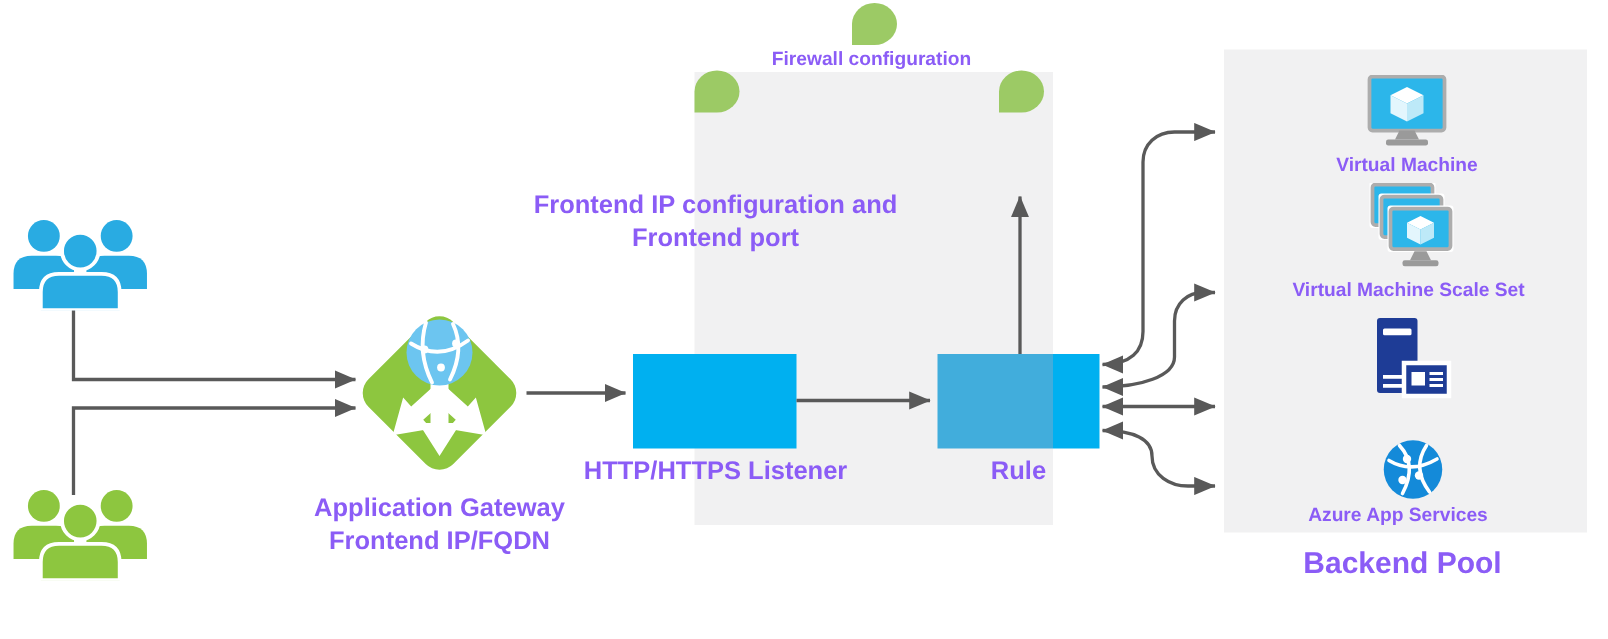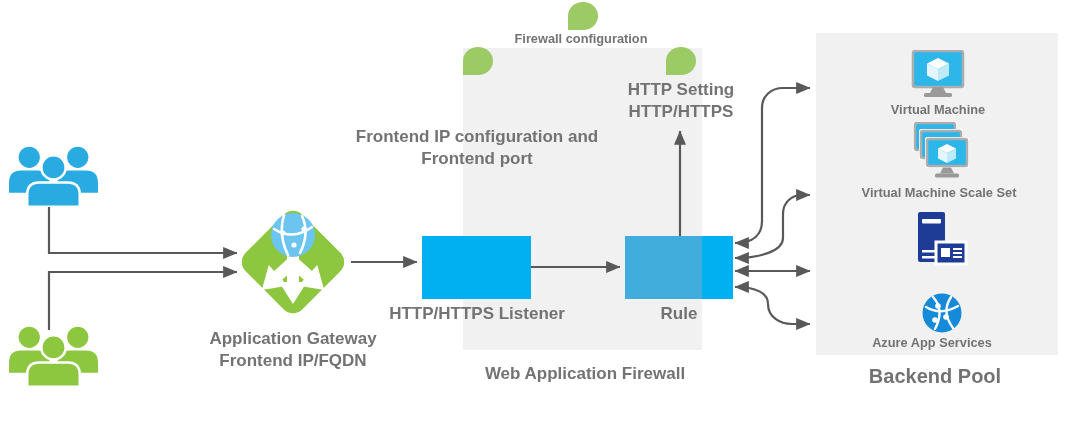--- a/index.html
+++ b/index.html
@@ -1,21 +1,21 @@
 <!DOCTYPE html>
 <html><head>
 <meta charset="utf-8">
 <style>
   html,body{margin:0;padding:0;background:#fff;}
   .canvas{
     position:relative;width:1072px;height:426px;background:#ffffff;overflow:hidden;
     font-family:"Liberation Sans","DejaVu Sans",sans-serif;color:#1a1a1a;
   }
   .panel{position:absolute;background:#f1f1f2;}
-  .lbl{position:absolute;font-weight:bold;color:#737373;text-align:center;}
+  .lbl{position:absolute;font-weight:bold;color:#8b5cf6;text-align:center;}
   .s17{font-size:17px;line-height:22px;}
   .s13{font-size:12.8px;line-height:15px;}
   .s20{font-size:20px;line-height:24px;}
   .box{position:absolute;background:#00b0f0;}
   .rule-box{background:linear-gradient(90deg,#41addc 0,#41addc 71%,#00b0f0 71%,#00b0f0 100%);}
   .teardrop{position:absolute;width:30px;height:28px;background:#9cca65;border-radius:50% 50% 50% 0;}
   .overlay{position:absolute;left:0;top:0;}
   .icon{position:absolute;}
 </style>
 </head>
@@ -101,27 +101,22 @@
 
   <div class="teardrop" style="left:568px;top:2px;"></div>
   <div class="teardrop" style="left:463px;top:47px;"></div>
   <div class="teardrop" style="left:666px;top:47px;"></div>
 
   <div class="lbl s13" style="left:481px;top:31px;width:200px;">Firewall configuration</div>
   <div class="lbl s17" style="left:342px;top:79px;width:270px;margin-top:47px;">
     <div>Frontend IP configuration and</div>
     <div>Frontend port</div>
   </div>
-  <div class="lbl s17" style="left:606px;top:79px;width:150px;">
-    <div>HTTP Setting</div>
-    <div>HTTP/HTTPS</div>
-  </div>
   <div class="lbl s17" style="left:377px;top:303px;width:200px;">HTTP/HTTPS Listener</div>
   <div class="lbl s17" style="left:629px;top:303px;width:100px;">Rule</div>
-  <div class="lbl s17" style="left:455px;top:363px;width:260px;">Web Application Firewall</div>
 
   <div class="icon" style="left:910px;top:50px;">
     <svg width="56" height="48" viewBox="0 0 56 48">
       <rect x="3" y="1" width="50" height="36" rx="2" fill="#2cb6ea" stroke="#adadad" stroke-width="2.5"></rect>
       <polygon points="28,8 39,13.5 28,19 17,13.5" fill="#ffffff"></polygon>
       <polygon points="17,13.5 28,19 28,31 17,25.5" fill="#e3f6fd"></polygon>
       <polygon points="39,13.5 28,19 28,31 39,25.5" fill="#bde9f8"></polygon>
       <path d="M23,37 h10 l3,6 h-16 z" fill="#9a9a9a"></path>
       <rect x="14" y="43" width="28" height="4" rx="1.5" fill="#9a9a9a"></rect>
     </svg>

